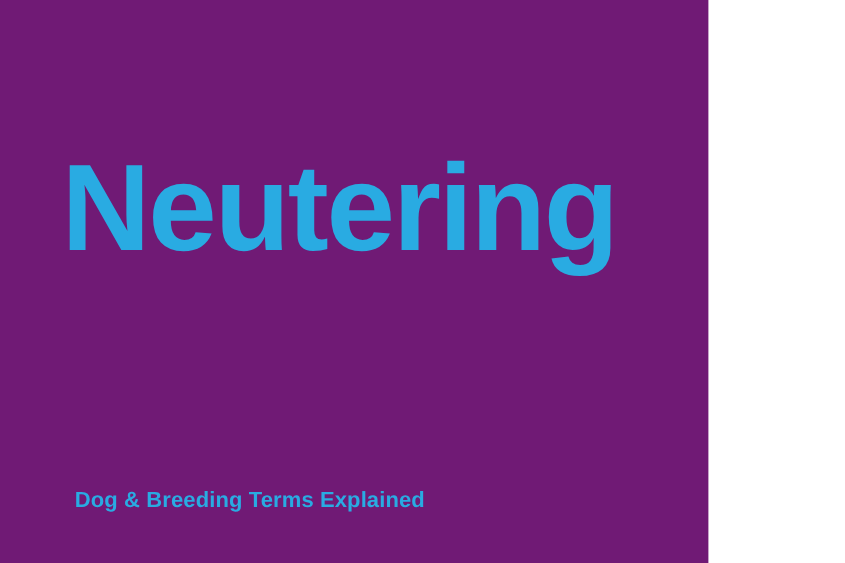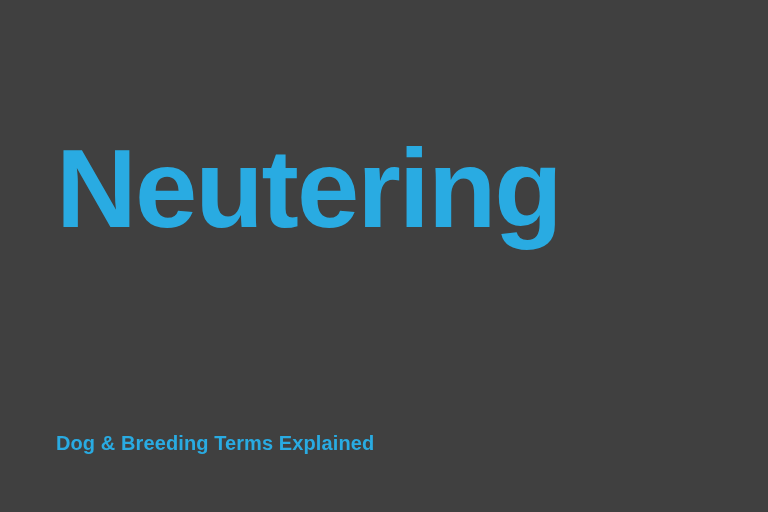--- a/index.html
+++ b/index.html
@@ -9,23 +9,23 @@
   }
   body {
     width: 768px;
     height: 512px;
     overflow: hidden;
     font-family: "Liberation Sans", sans-serif;
   }
   .slide {
     position: relative;
     box-sizing: border-box;
-    width: 768px;
+    width: 644px;
     height: 512px;
-    background: #404040;
+    background: #701a75;
   }
   .title-block {
     position: absolute;
     left: 56px;
     top: 130px;
     width: 660px;
   }
   .slide-title {
     margin: 0;
     font-family: "Liberation Sans", sans-serif;
@@ -36,21 +36,21 @@
     color: #29abe2;
     white-space: nowrap;
   }
   .subtitle-block {
     position: absolute;
     left: 56px;
     top: 430px;
     width: 660px;
   }
   .slide-subtitle {
-    margin: 0;
+    margin: 12px;
     font-family: "Liberation Sans", sans-serif;
     font-weight: bold;
     font-size: 20px;
     line-height: 26px;
     letter-spacing: 0.1px;
     color: #29abe2;
     white-space: nowrap;
   }
 </style>
 </head>

